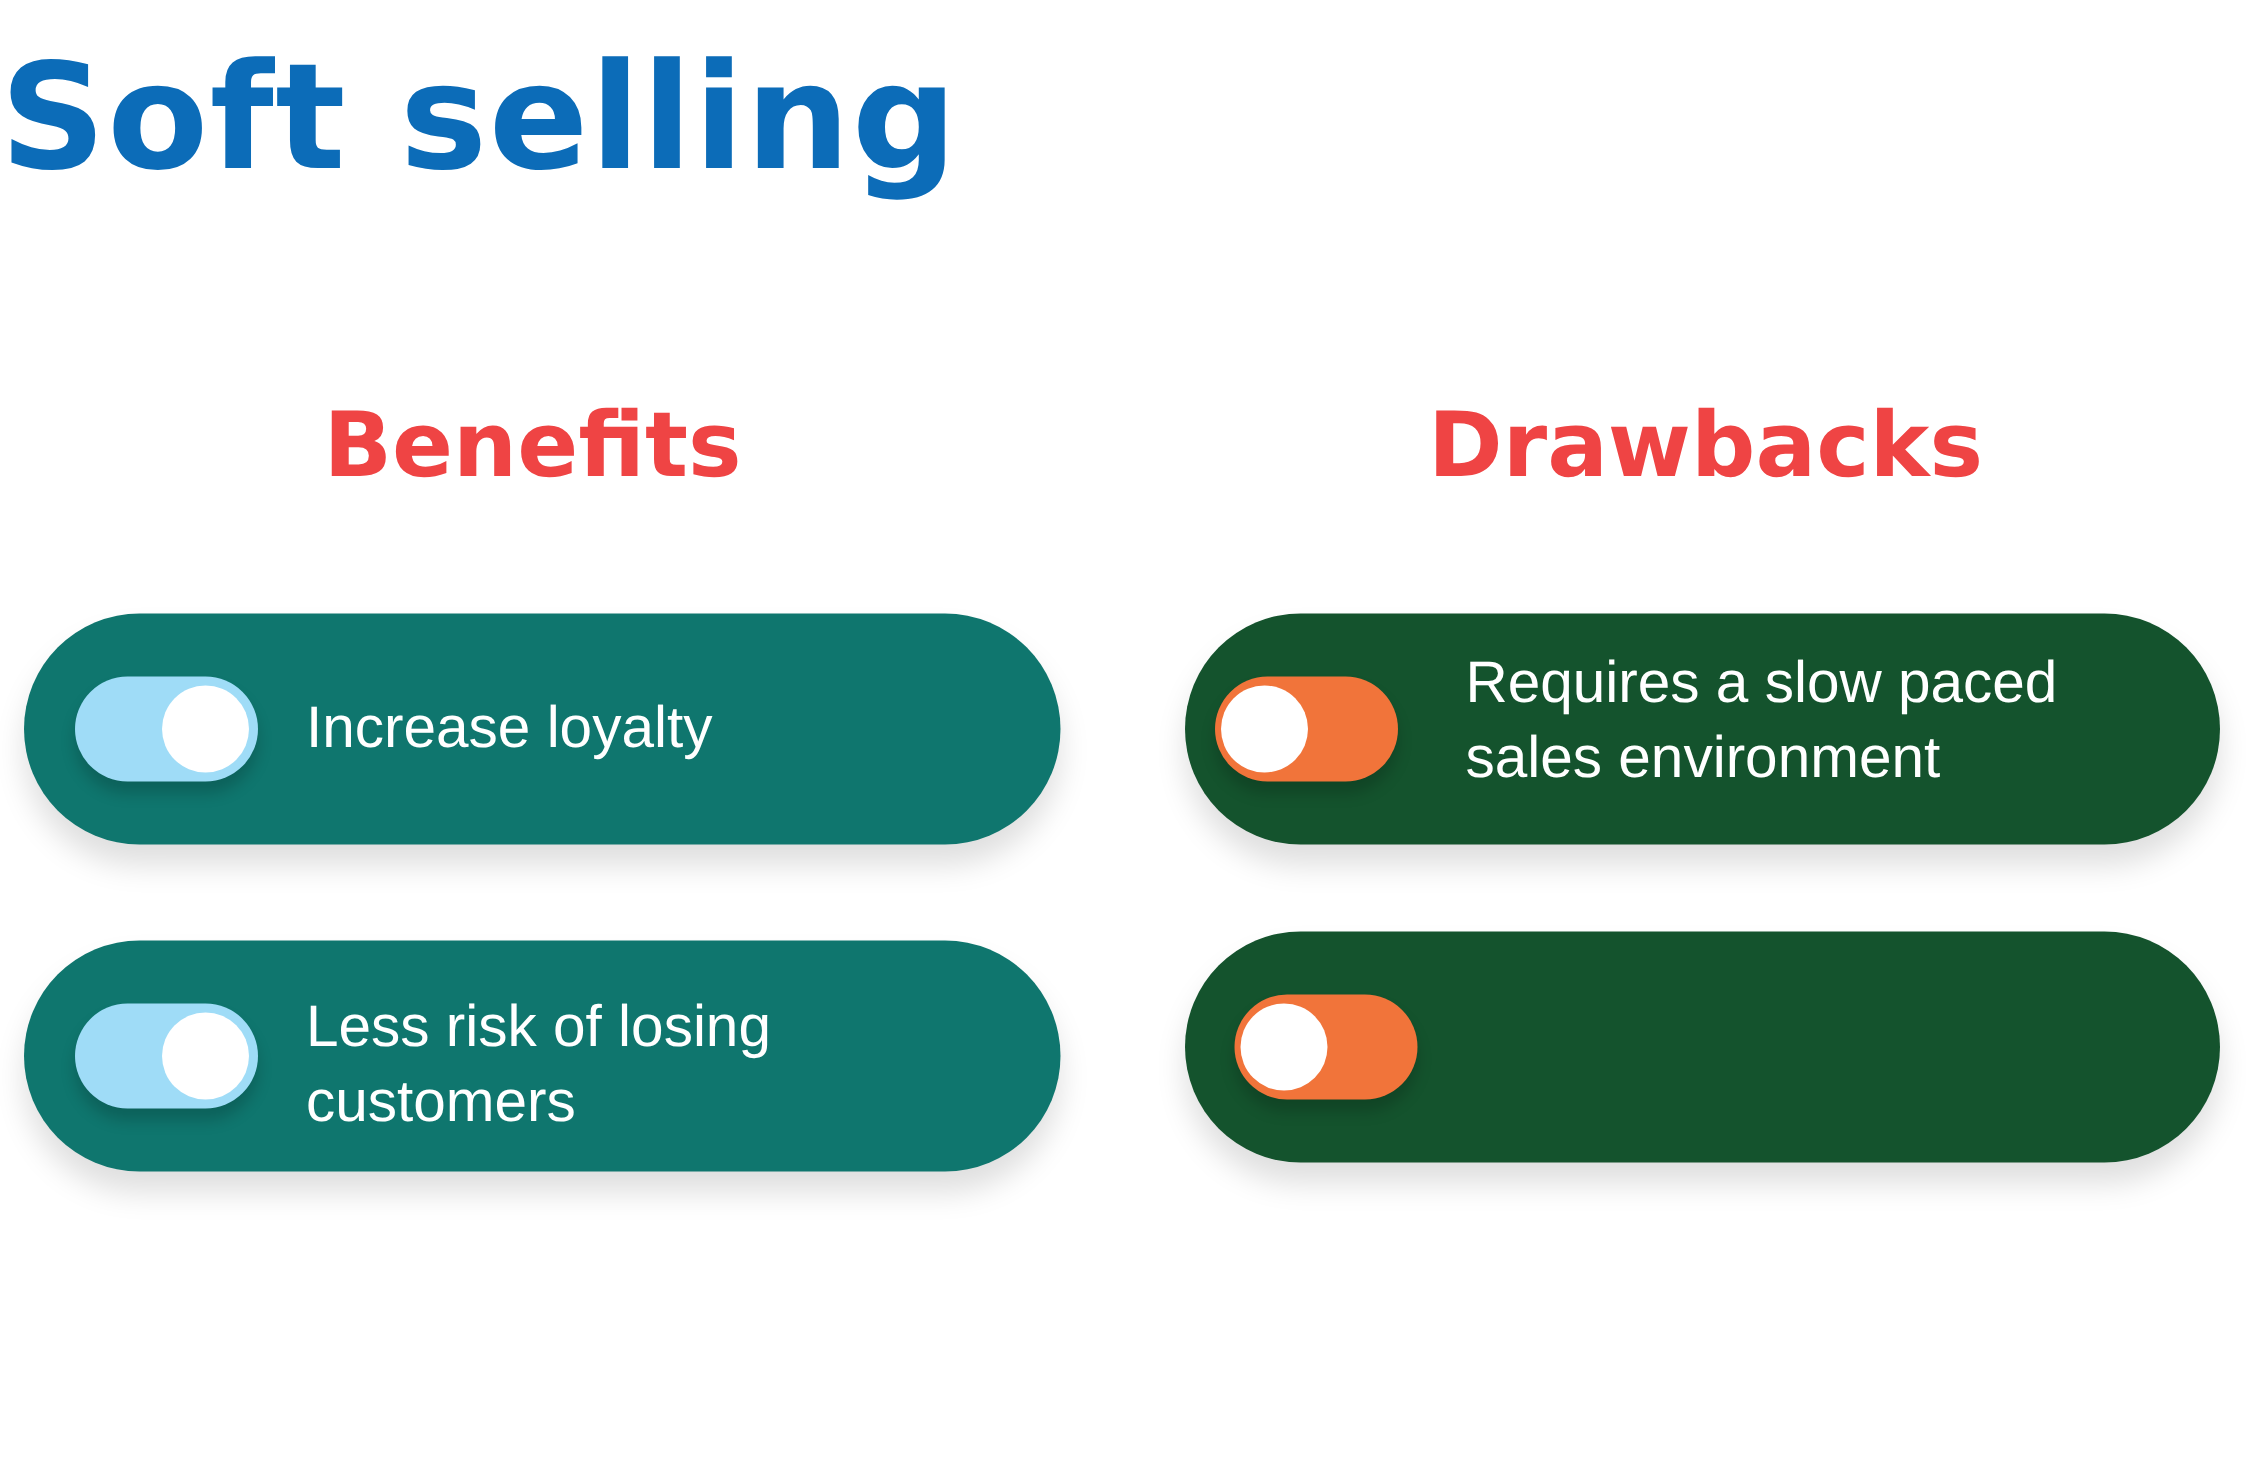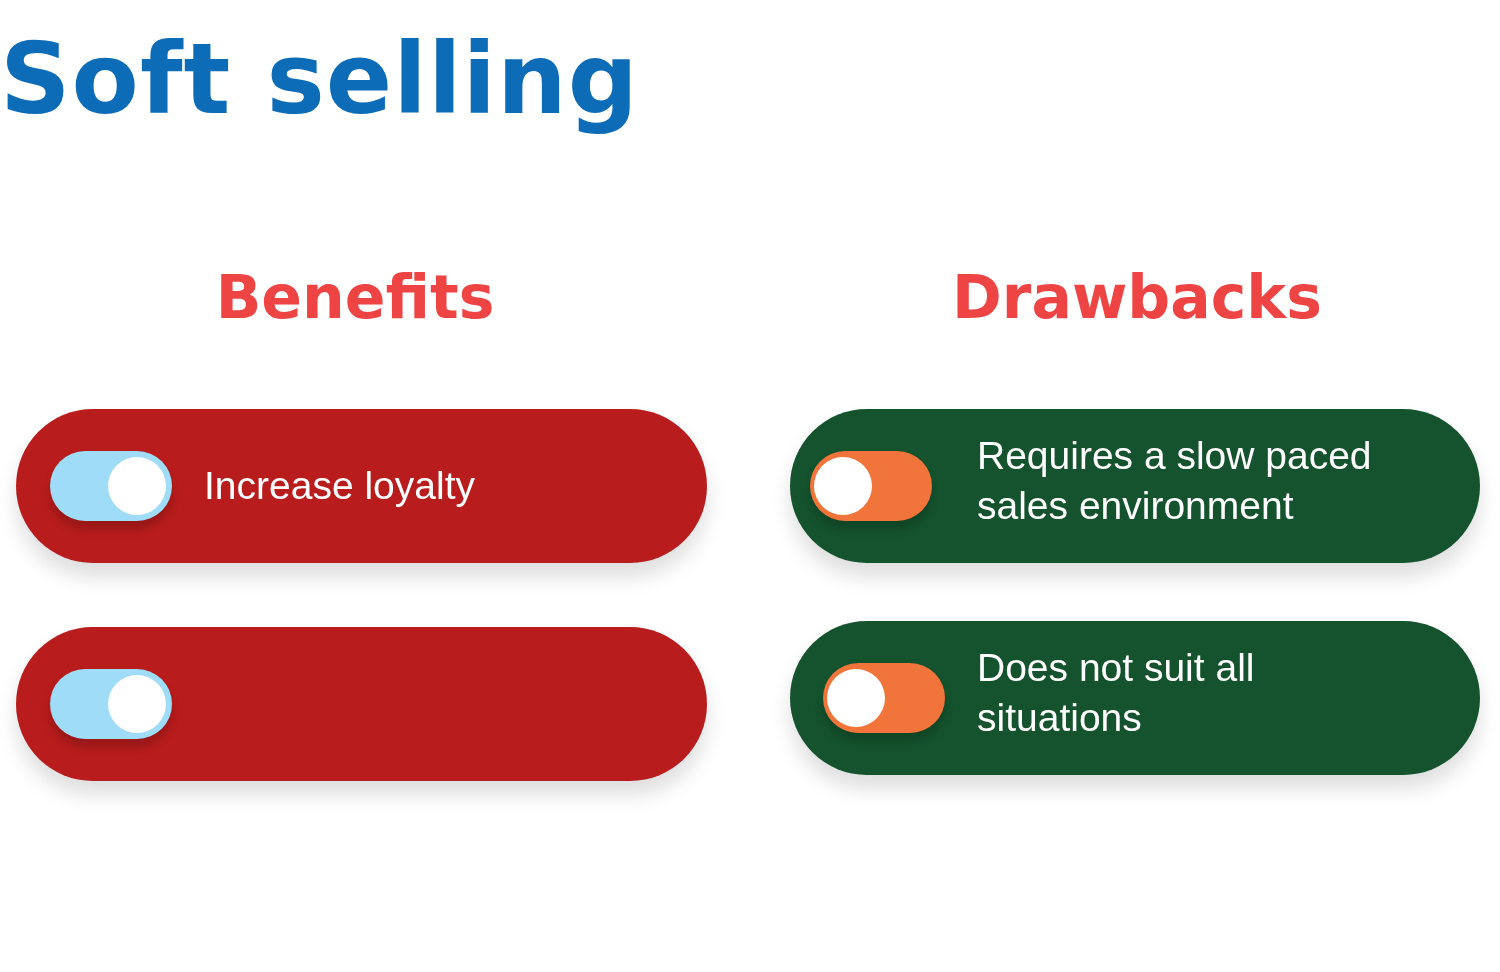--- a/index.html
+++ b/index.html
@@ -2,21 +2,21 @@
 <html><head>
 <meta charset="utf-8">
 <style>
   html, body { margin:0; padding:0; background:#ffffff; }
   body { width:1500px; height:972px; position:relative; overflow:hidden; font-family:"DejaVu Sans", sans-serif; }
   .title { position:absolute; left:0; top:22px; width:1475px; text-align:left; color:#0c6cb8; font-weight:bold; font-size:98px; letter-spacing:1px; font-family:"DejaVu Sans", sans-serif; }
   .heading { position:absolute; top:262px; color:#ef4444; font-weight:bold; font-size:60px; text-align:center; }
   .h-benefits { left:155px; width:400px; }
   .h-drawbacks { left:937px; width:400px; }
   .pill { position:absolute; height:154px; border-radius:77px; box-shadow:0 14px 20px rgba(0,0,0,0.13); }
-  .pill.green { background:#b91c1c; }
+  .pill.green { background:#0f766e; }
   .pill.blue { background:#14532d; }
   .toggle { position:absolute; width:122px; height:70px; border-radius:35px; top:42px; box-shadow:0 8px 10px rgba(0,0,0,0.18); }
   .toggle.on { background:#9fdcf7; }
   .toggle.off { background:#f1743a; }
   .knob { position:absolute; top:6px; width:58px; height:58px; border-radius:50%; background:#ffffff; }
   .toggle.on .knob { right:6px; }
   .toggle.off .knob { left:4px; }
   .label { position:absolute; color:#ffffff; font-family:"Liberation Sans", sans-serif; font-size:39px; line-height:50px; }
 </style>
 </head>
@@ -31,27 +31,27 @@
   <div class="toggle on" style="left:34px;">
       <div class="knob"></div>
     </div>
   <div class="label" style="left:188px; top:52px; width:470px;">Increase loyalty</div>
 </div>
 
 <div class="pill green" style="left:16px; top:627px; width:691px;">
   <div class="toggle on" style="left:34px;">
       <div class="knob"></div>
     </div>
+  <div class="label" style="left:188px; top:33px; width:380px;">Less risk of losing customers</div>
 </div>
 
 <div class="pill blue" style="left:790px; top:409px; width:690px;">
   <div class="toggle off" style="left:20px;">
       <div class="knob"></div>
     </div>
   <div class="label" style="left:187px; top:22px; width:470px;">Requires a slow paced sales environment</div>
 </div>
 
 <div class="pill blue" style="left:790px; top:621px; width:690px;">
   <div class="toggle off" style="left:33px;">
       <div class="knob"></div>
     </div>
-  <div class="label" style="left:187px; top:22px; width:330px;">Does not suit all situations</div>
 </div>
 
 </body></html>

